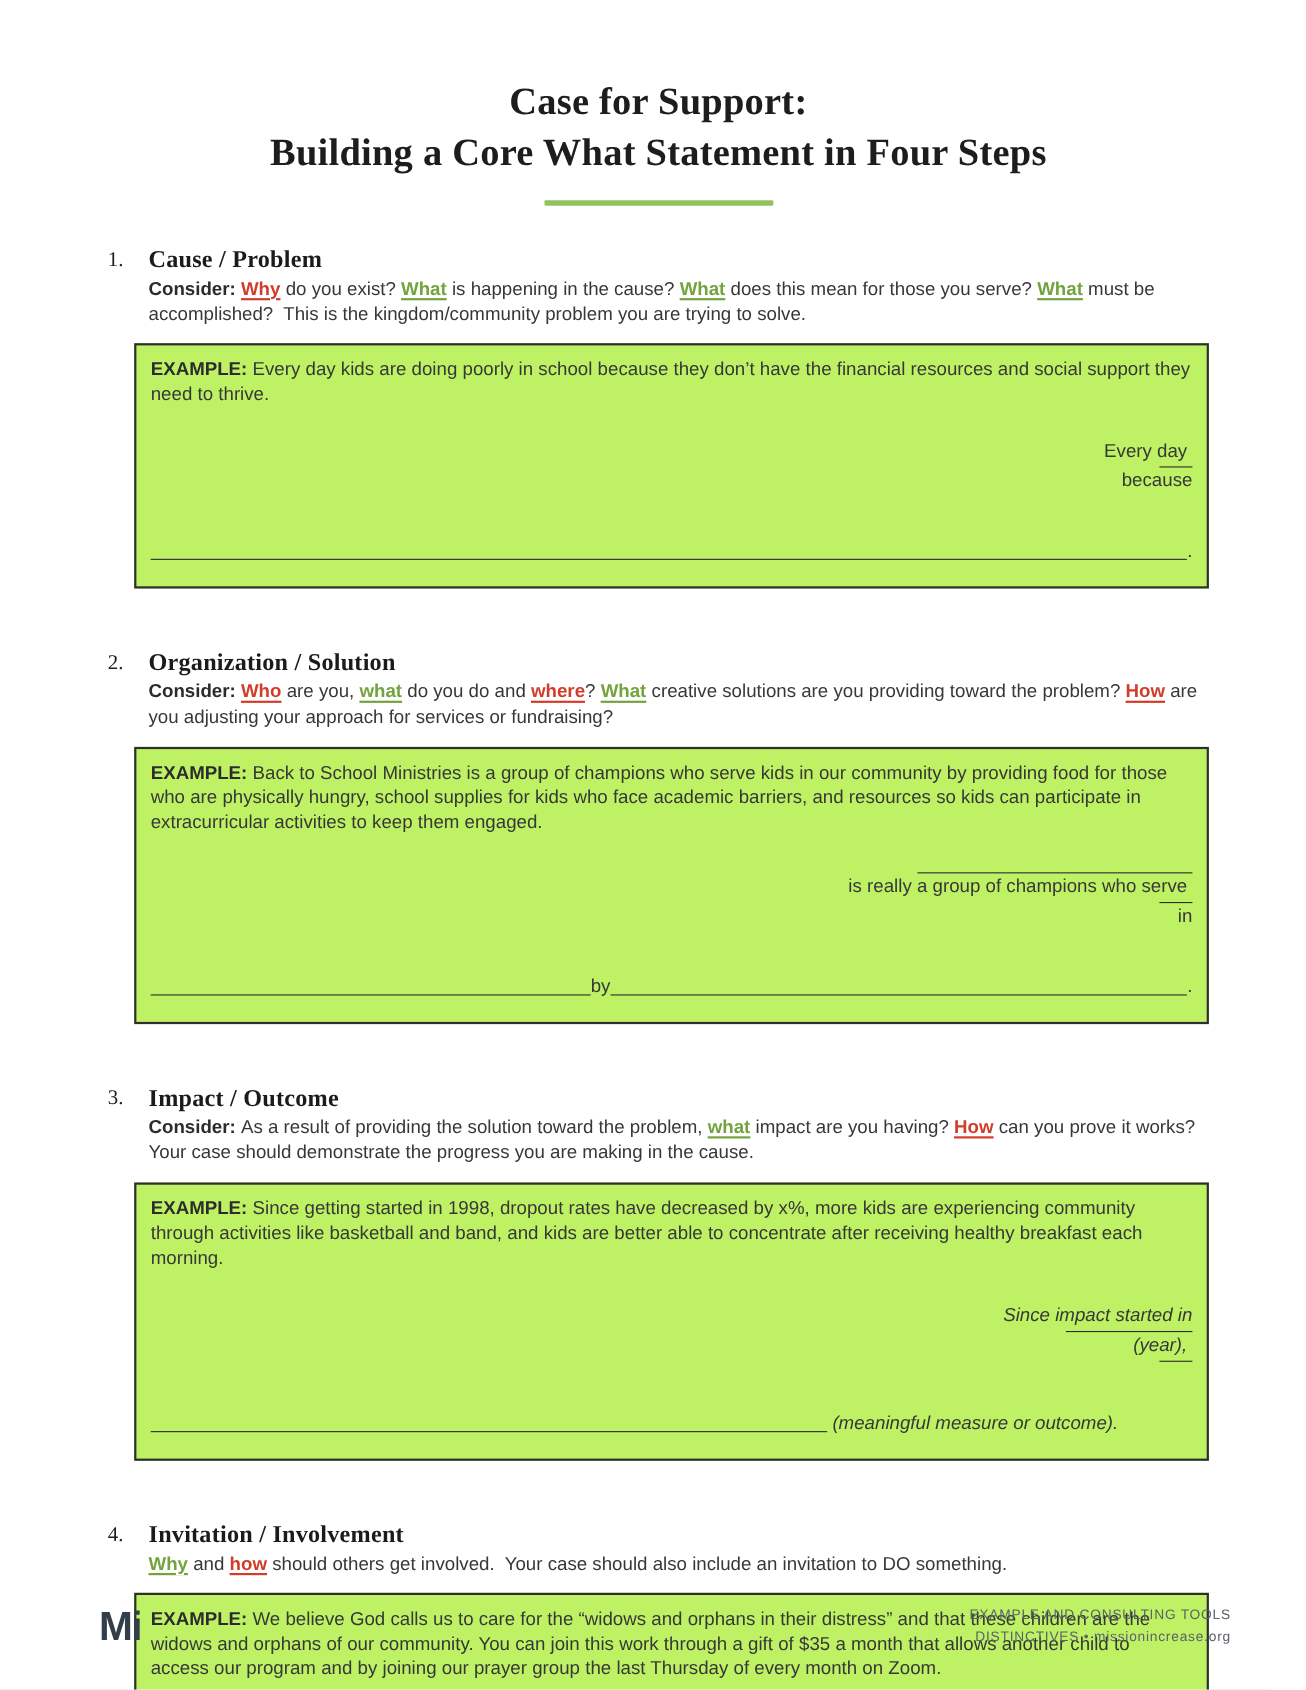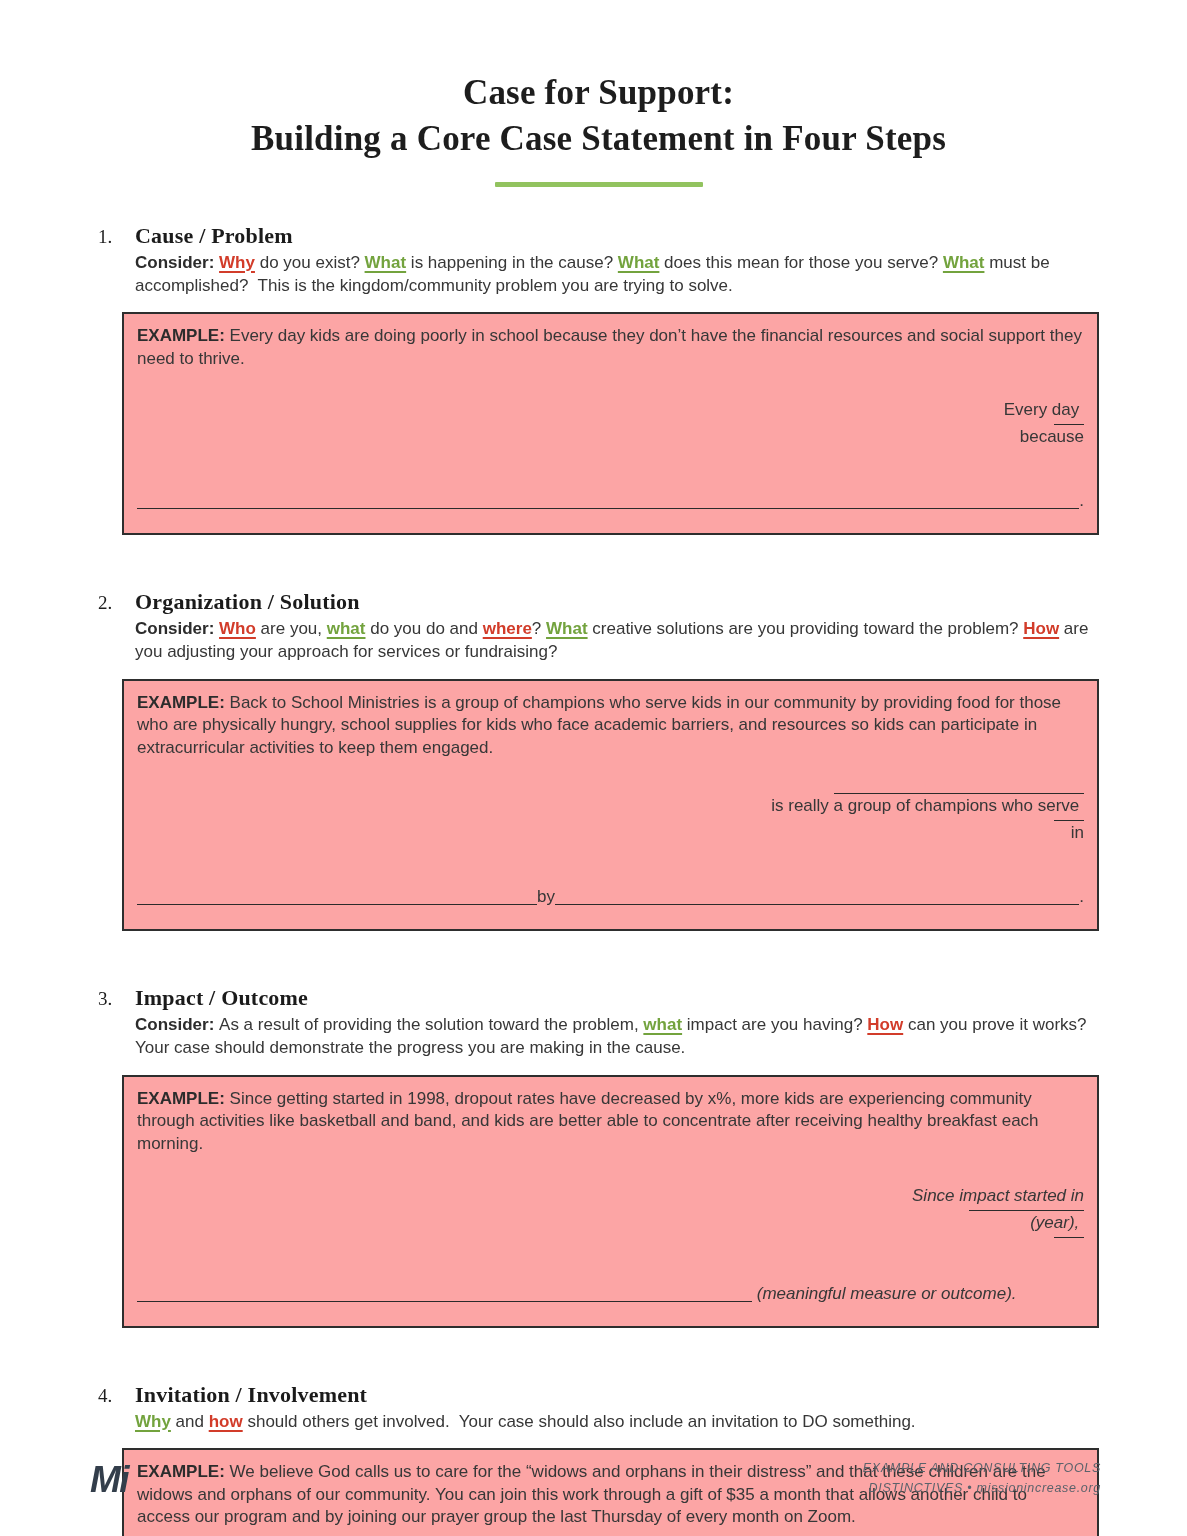--- a/index.html
+++ b/index.html
@@ -22,38 +22,38 @@
   .sec-num {
     position:absolute; left:-24px; top:3px;
     font-family:"Liberation Serif", serif; font-size:19px; color:#1d1d1d;
     font-feature-settings:"onum";
   }
   .sec-title {
     font-family:"Liberation Serif", serif; font-weight:600; font-size:22px;
     color:#1b1b1b; margin-left:13px; margin-bottom:3px; letter-spacing:0.2px;
   }
   .consider { font-size:17px; line-height:1.33; white-space:pre-wrap; color:#373737; margin-left:13px; margin-bottom:15px; }
-  .example-box { border:2px solid #2e2e2e; padding:11px 13px 22px 13px; background:#fca5a5; }
+  .example-box { border:2px solid #2e2e2e; padding:11px 13px 22px 13px; background:#bef264; }
   .example { font-size:17px; line-height:1.33; white-space:pre-wrap; color:#373737; }
   .fill-line { display:flex; align-items:flex-end; white-space:pre; font-size:17px; color:#373737; margin-top:44px; }
   .fill-line:first-child { margin-top:30px;flex-direction:column; }
   .blank { flex:1 1 auto; border-bottom:1.5px solid #2b2b2b; height:5px; margin-bottom:2px; min-width:30px; }
   .fills.italic .fill-line { font-style:italic; }
-  .footer { position:absolute; left:90px; right:86px; bottom:38px; display:flex; justify-content:space-between; align-items:flex-end;font-style:italic; }
+  .footer { position:absolute; left:90px; right:68px; bottom:38px; display:flex; justify-content:space-between; align-items:center; }
   .logo { font-size:37px; font-weight:800; letter-spacing:-1.5px; color:#333e4b; line-height:1; }
   .footer-text { text-align:right; font-size:12.5px; line-height:1.55; letter-spacing:0.7px; color:#5b626b; font-weight:500; }
 </style>
 </head>
 <body>
 
 <div class="page">
 
   <h1 class="doc-title">
     <div>Case for Support:</div>
-    <div>Building a Core Case Statement in Four Steps</div>
+    <div>Building a Core What Statement in Four Steps</div>
   </h1>
 
   <div class="divider" style="background: rgb(146, 195, 95);"></div>
 
 
   <section class="sec">
     <span class="sec-num">1.</span>
     <h2 class="sec-title">Cause / Problem</h2>
     <p class="consider"><span class="b">Consider: </span><span class="red" style="color: rgb(210, 60, 42); text-decoration-color: rgb(210, 60, 42);">Why</span><span> do you exist? </span><span class="green" style="color: rgb(115, 163, 62); text-decoration-color: rgb(115, 163, 62);">What</span><span> is happening in the cause? </span><span class="green" style="color: rgb(115, 163, 62); text-decoration-color: rgb(115, 163, 62);">What</span><span> does this mean for those you serve? </span><span class="green" style="color: rgb(115, 163, 62); text-decoration-color: rgb(115, 163, 62);">What</span><span> must be accomplished?  This is the kingdom/community problem you are trying to solve.</span></p>
     <div class="example-box">

